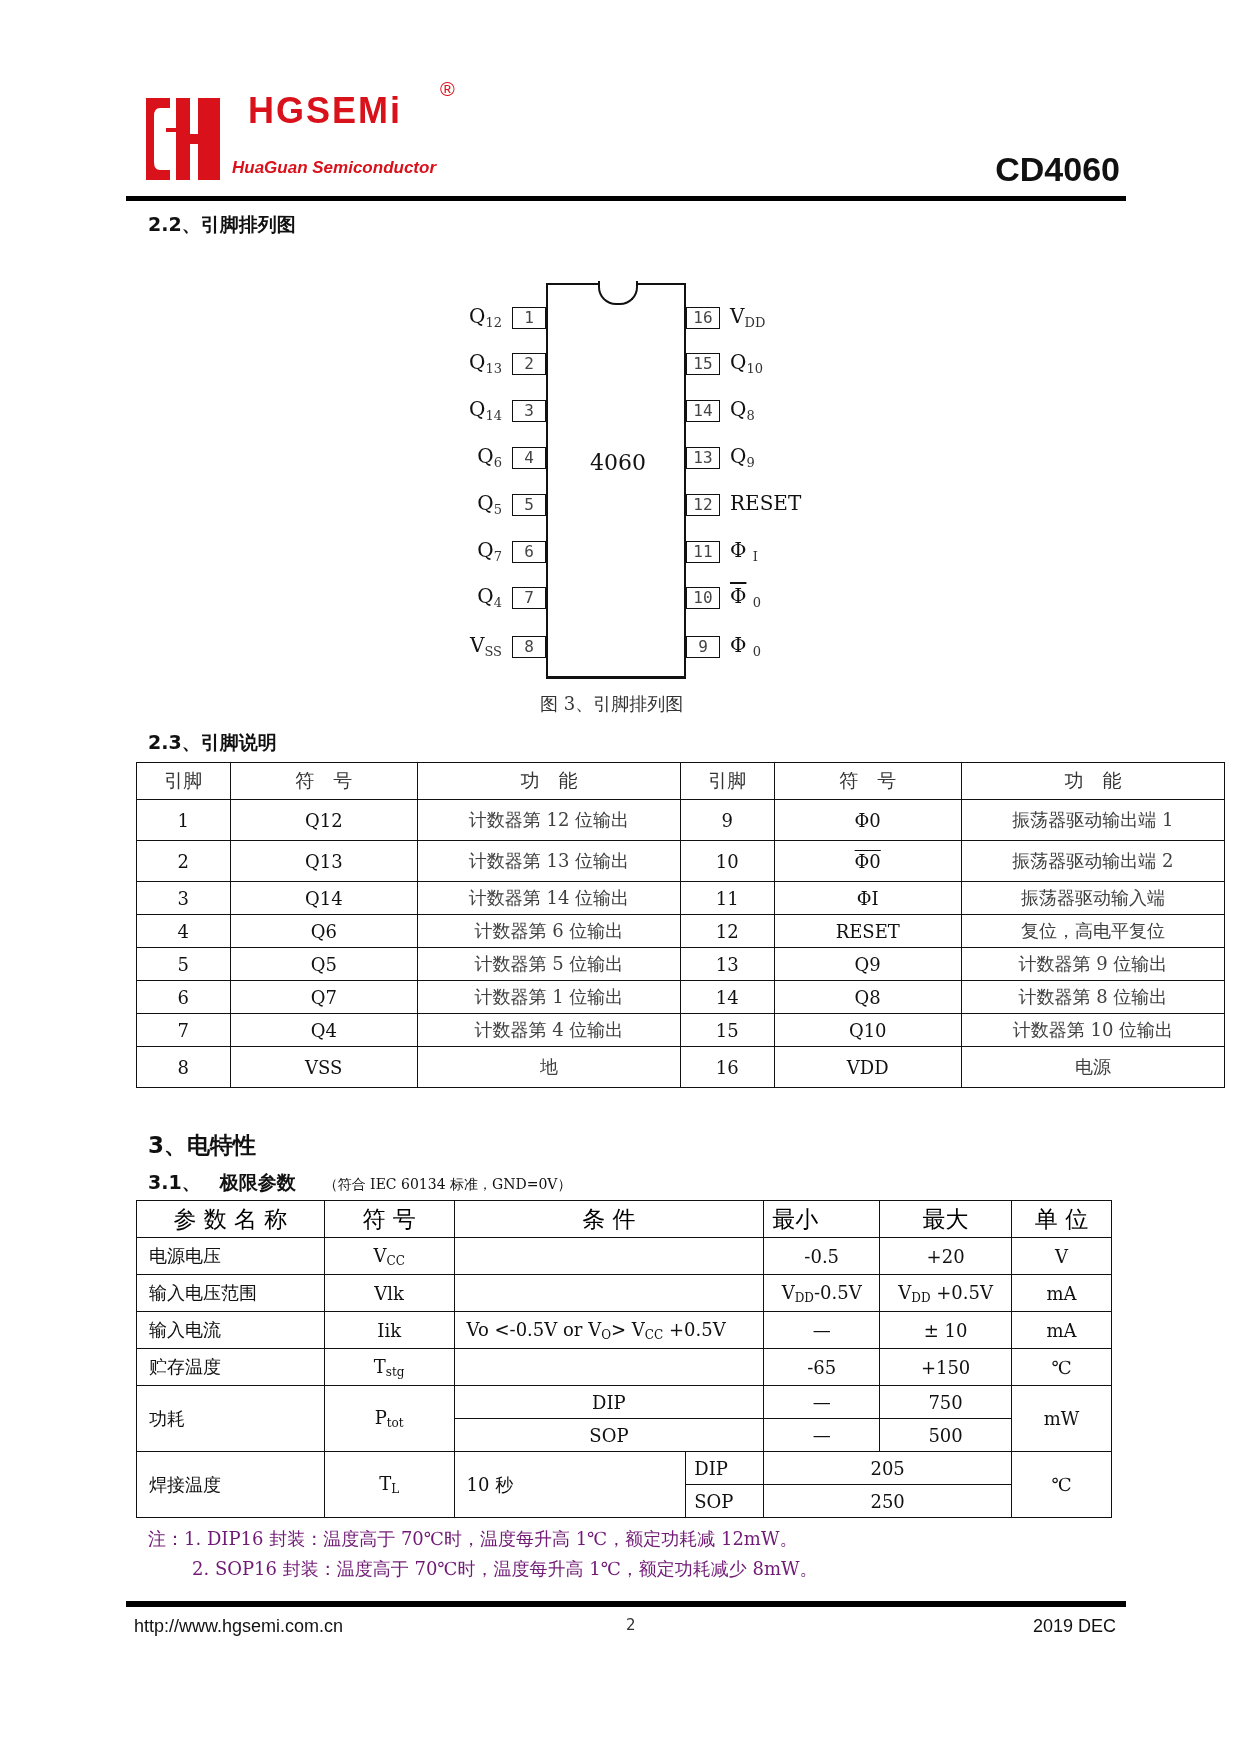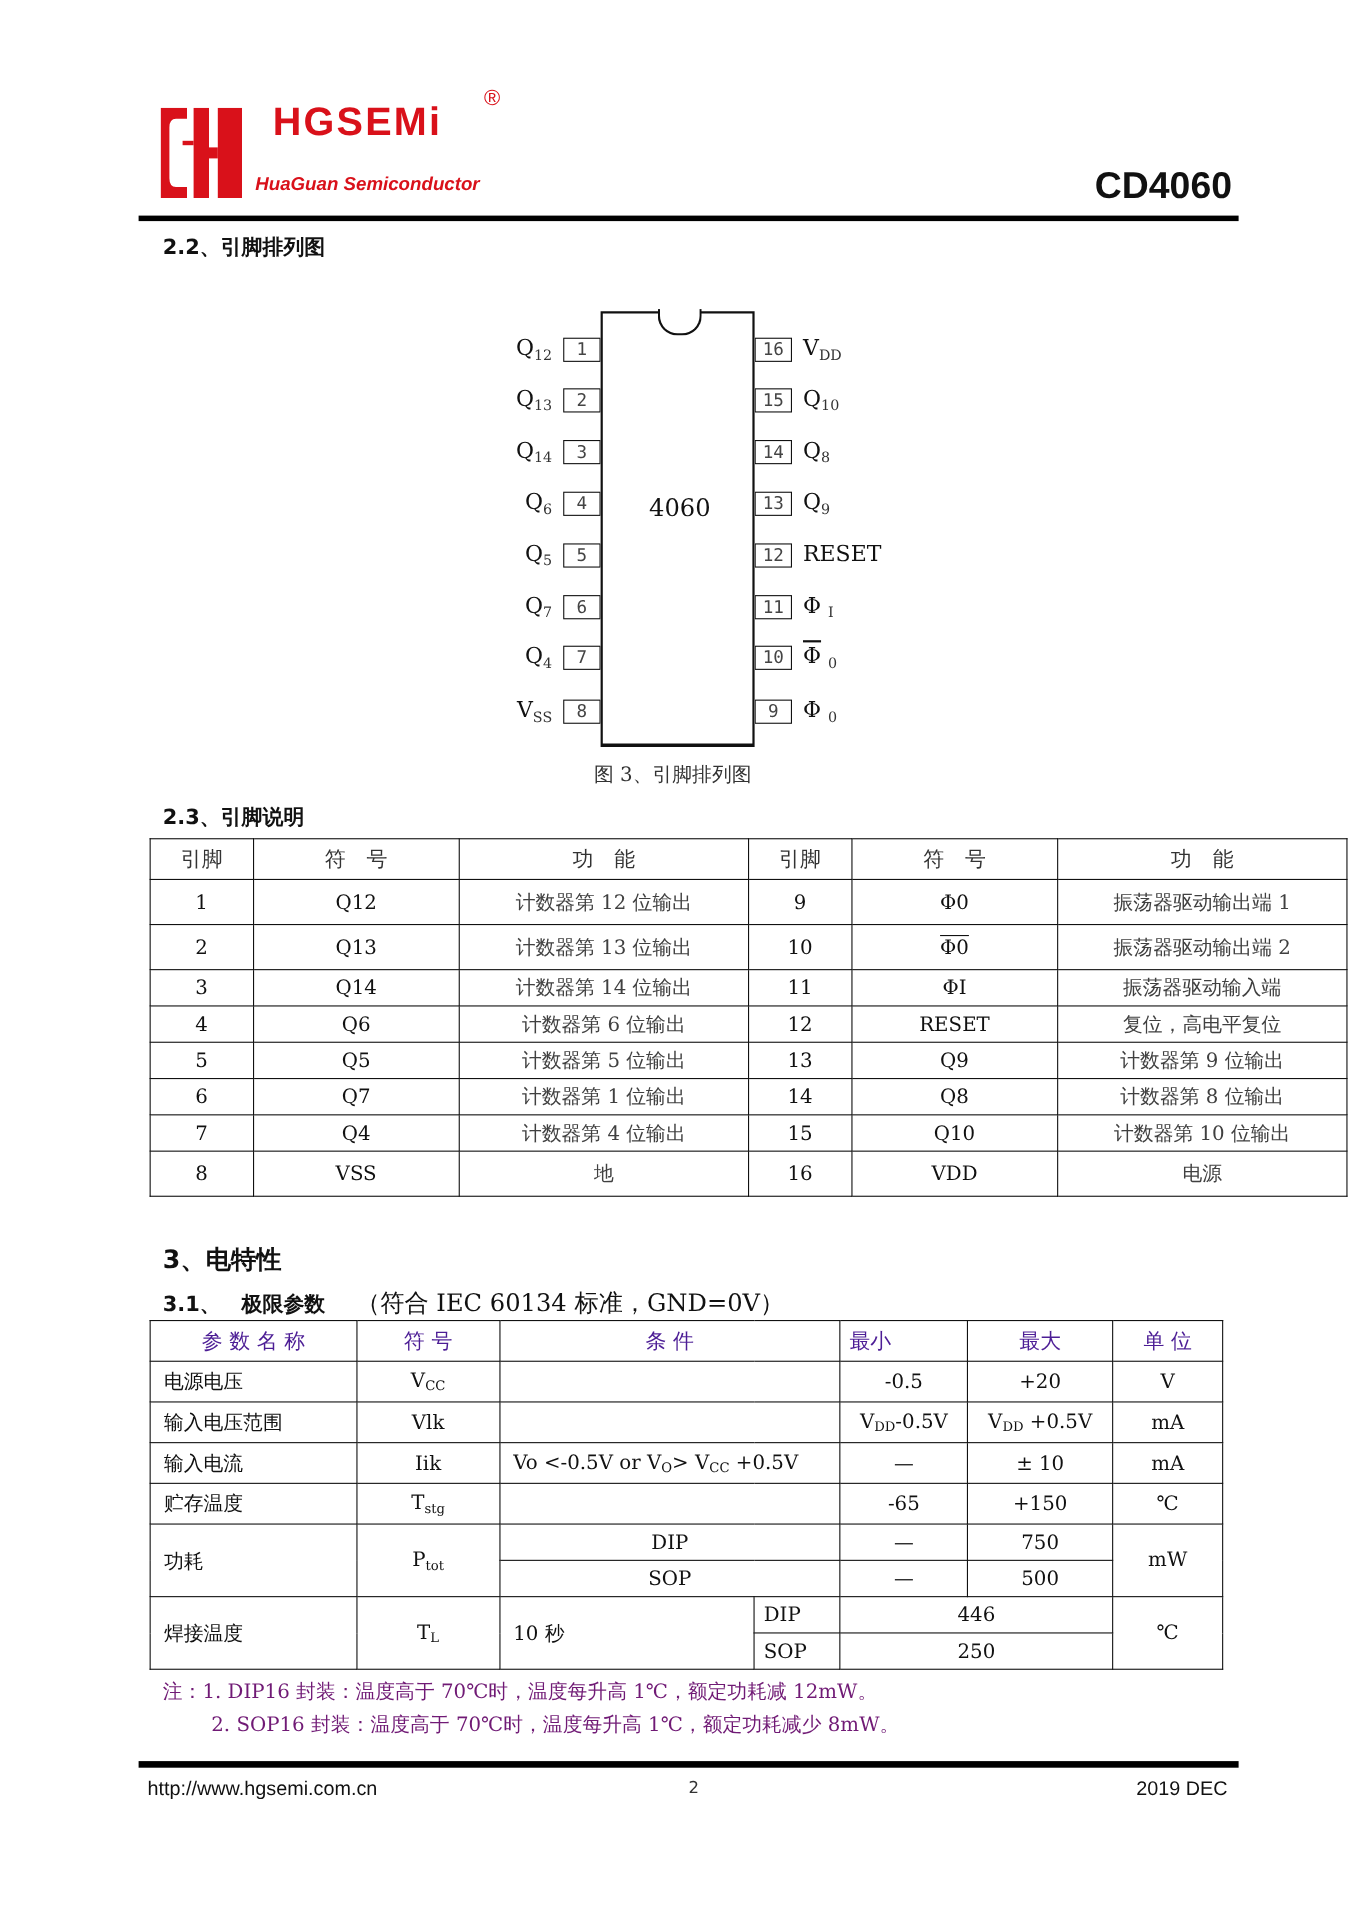--- a/index.html
+++ b/index.html
@@ -13,21 +13,21 @@
   .logo-reg { left: 294px; top: -18px; font-family: "Liberation Sans", sans-serif; font-size: 20px; color: #d9111a; }
   .logo-sub { left: 86px; top: 62px; font-family: "Liberation Sans", sans-serif; font-weight: bold; font-style: italic; font-size: 17px; color: #d9111a; }
   .part-no { right: 120px; top: 150px; font-family: "Liberation Sans", sans-serif; font-weight: bold; font-size: 34px; color: #111; }
   .top-rule { left: 126px; top: 196px; width: 1000px; height: 5px; background: #000; }
 
   .sec { font-family: "DejaVu Sans", sans-serif; font-weight: bold; color: #111; }
   .h22 { left: 148px; top: 212px; font-size: 19px; }
   .h23 { left: 148px; top: 730px; font-size: 19px; }
   .h3 { left: 148px; top: 1130px; font-size: 23px; }
   .h31 { left: 148px; top: 1170px; font-size: 19px; }
-  .h31 .note { font-weight: normal; font-family: "DejaVu Serif", serif; margin-left: 28px; font-size: 22px; }
+  .h31 .note { font-weight: normal; font-family: "DejaVu Serif", serif; margin-left: 28px; font-size: 14px; }
 
   
   .chip { left: 546px; top: 283px; width: 140px; height: 396px; border: 2px solid #111; border-bottom-width: 3px; box-sizing: border-box; background: #fff; }
   .notch { left: 598px; top: 281px; width: 36px; height: 22px; border: 2px solid #111; border-top: none; border-radius: 0 0 18px 18px; background: #fff; }
   .chip-label { left: 590px; top: 450px; font-size: 22px; }
   .pin { width: 34px; height: 22px; border: 1.5px solid #111; box-sizing: border-box; text-align: center; font-family: "DejaVu Sans Mono", monospace; font-size: 16px; line-height: 20px; color: #444; background: #fff; }
   .pin-l { left: 512px; }
   .pin-r { left: 686px; }
   .plabel { font-family: "DejaVu Serif", serif; font-size: 20px; color: #111; white-space: nowrap; }
   .plabel sub { font-size: 13px; vertical-align: -4px; color: #333; }
@@ -39,21 +39,21 @@
   
   table { border-collapse: collapse; position: absolute; }
   td, th { border: 1.5px solid #111; font-weight: normal; text-align: center; padding: 0; color: #111; }
   .pin-table { left: 136px; top: 762px; width: 1089px; font-size: 18px; }
   .pin-table th { height: 36px; font-size: 19px; color: #333; }
   .pin-table td { height: 32px; }
   .pin-table td.tall { height: 40px; }
   .pin-table .cn { color: #404040; }
 
   .abs-table { left: 136px; top: 1200px; width: 976px; font-size: 18px; }
-  .abs-table th { height: 36px; font-size: 19px; color: #4c1d95; }
+  .abs-table th { height: 36px; font-size: 23px; color: #000000; }
   .abs-table td { height: 36px; }
   .abs-table td.left { text-align: left; padding-left: 12px; }
   .abs-table sub { font-size: 12px; vertical-align: -3px; }
   .abs-table td.sm { height: 32px; }
 
   .notes { left: 148px; top: 1524px; font-size: 18px; color: #701a75; line-height: 30px; }
   .notes .l2 { padding-left: 44px; }
 
   .bottom-rule { left: 126px; top: 1601px; width: 1000px; height: 6px; background: #000; }
   .foot { top: 1616px; font-family: "Liberation Sans", sans-serif; font-size: 18px; color: #111; }
@@ -274,21 +274,21 @@
   <tr>
     <td colspan="2" class="sm">SOP</td>
     <td class="sm">—</td>
     <td class="sm">500</td>
   </tr>
   <tr>
     <td rowspan="2" class="left cn">焊接温度</td>
     <td rowspan="2"><span>T</span><sub>L</sub></td>
     <td rowspan="2" class="left">10 秒</td>
     <td class="sm left" style="padding-left:8px">DIP</td>
-    <td colspan="2" class="sm">446</td>
+    <td colspan="2" class="sm">205</td>
     <td rowspan="2">℃</td>
   </tr>
   <tr>
     <td class="sm left" style="padding-left:8px">SOP</td>
     <td colspan="2" class="sm">250</td>
   </tr>
 </tbody>
   </table>
 
 <div class="abs notes">

